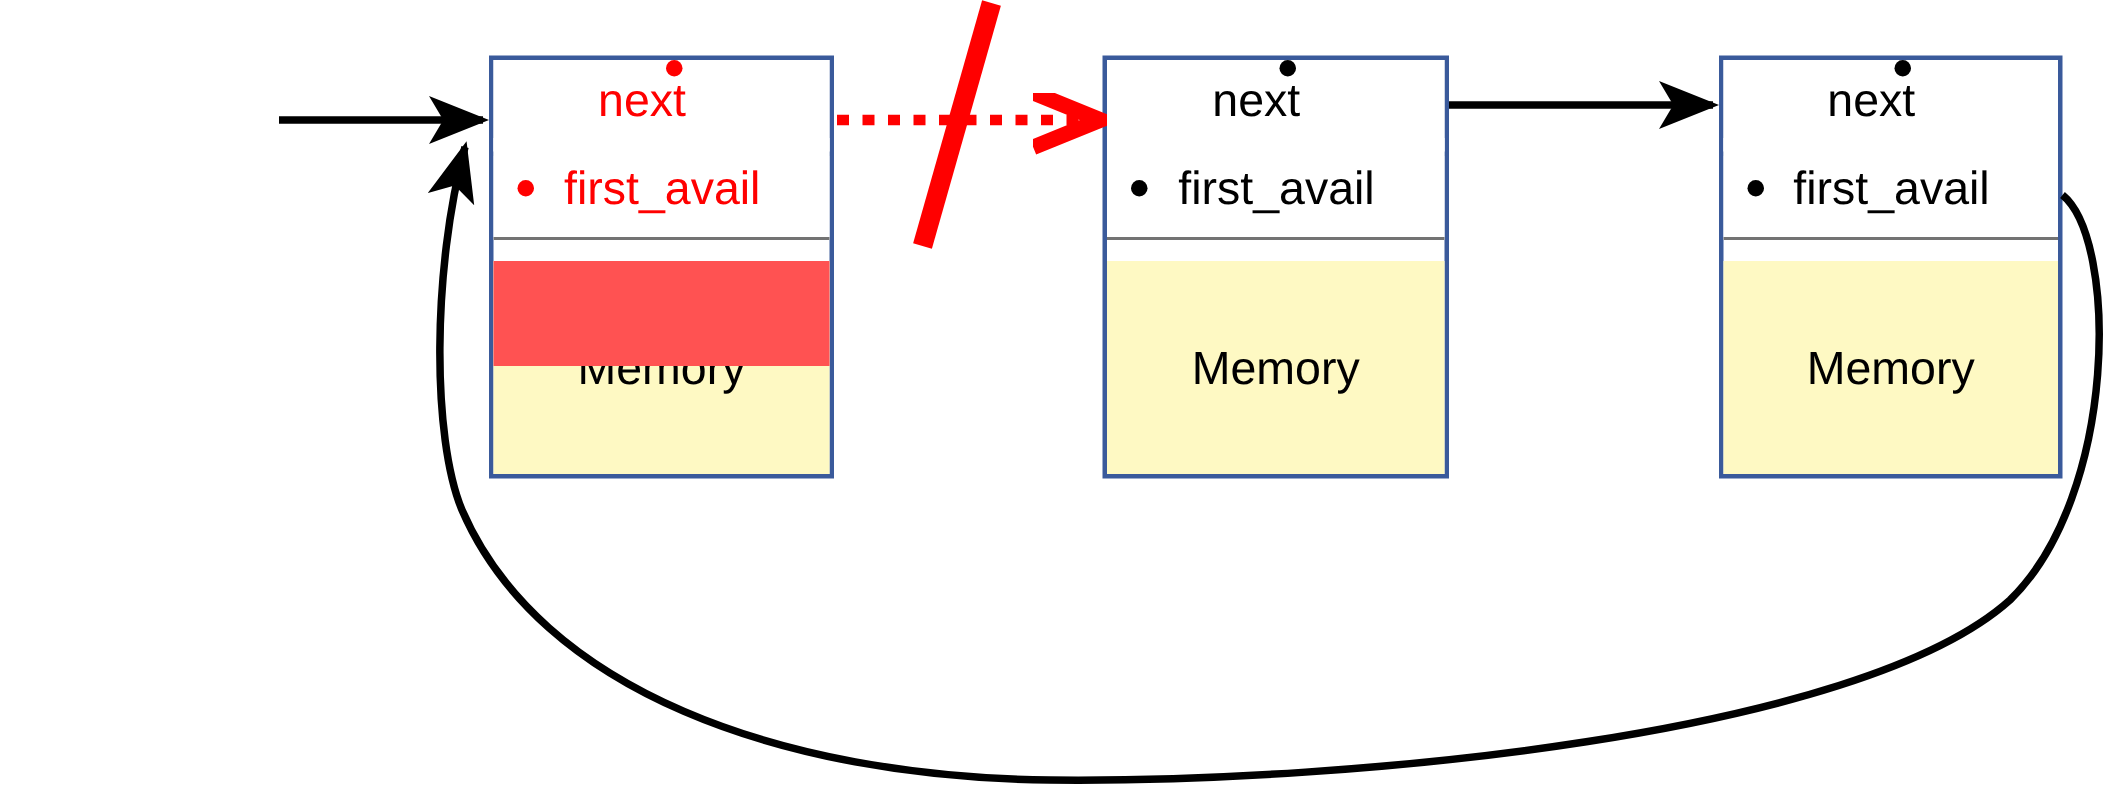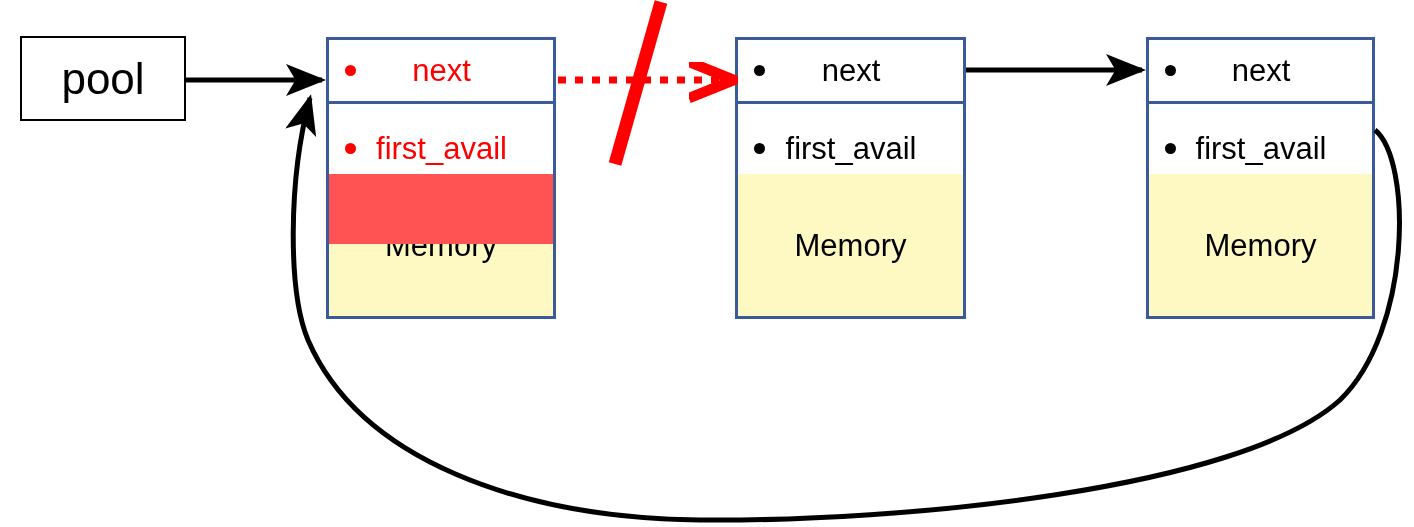--- a/index.html
+++ b/index.html
@@ -56,25 +56,26 @@
     right: 0;
     box-sizing: border-box;
     background: #ffffff;
     display: flex;
     align-items: center;
   }
   .field-row.row-next {
     top: 0;
     height: 64px;
     border-bottom: 3px solid #3a5a9b;
+    flex-direction: column;
   }
   .field-row.row-avail {
-    top: 77px;
+    top: 52px;
     height: 68px;
-    border-bottom: 6px solid #737373;
+    border-bottom: 2px solid #737373;
   }
   .bullet {
     width: 11px;
     height: 11px;
     border-radius: 50%;
     background: #000000;
     margin-left: 16px;
     flex: none;
   }
   .node-red .bullet { background: #ff0000; }
@@ -125,23 +126,20 @@
     height: 527px;
     pointer-events: none;
     z-index: 5;
   }
 </style>
 </head>
 <body>
 
 <div id="canvas">
 
-  <div id="pool-box">
-    <span id="pool-label">pool</span>
-  </div>
 
   <div class="node node-red" id="node-1">
     <div class="field-row row-next">
       <span class="bullet"></span>
       <span class="field-label">next</span>
     </div>
     <div class="field-row row-avail">
       <span class="bullet"></span>
       <span class="field-label">first_avail</span>
     </div>

